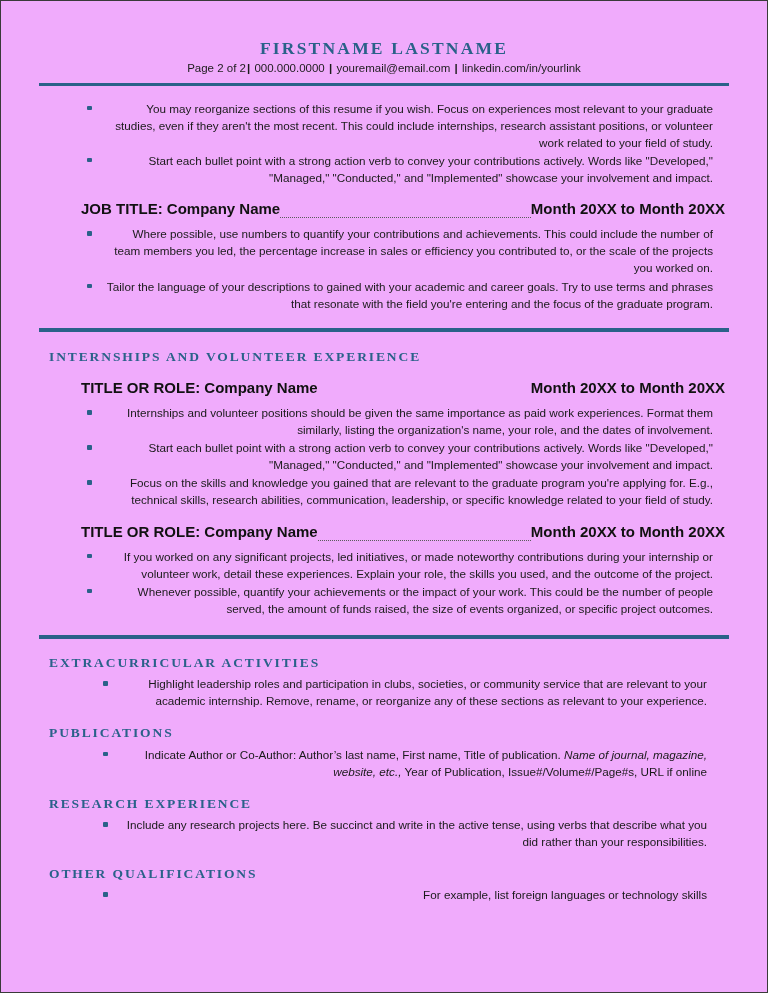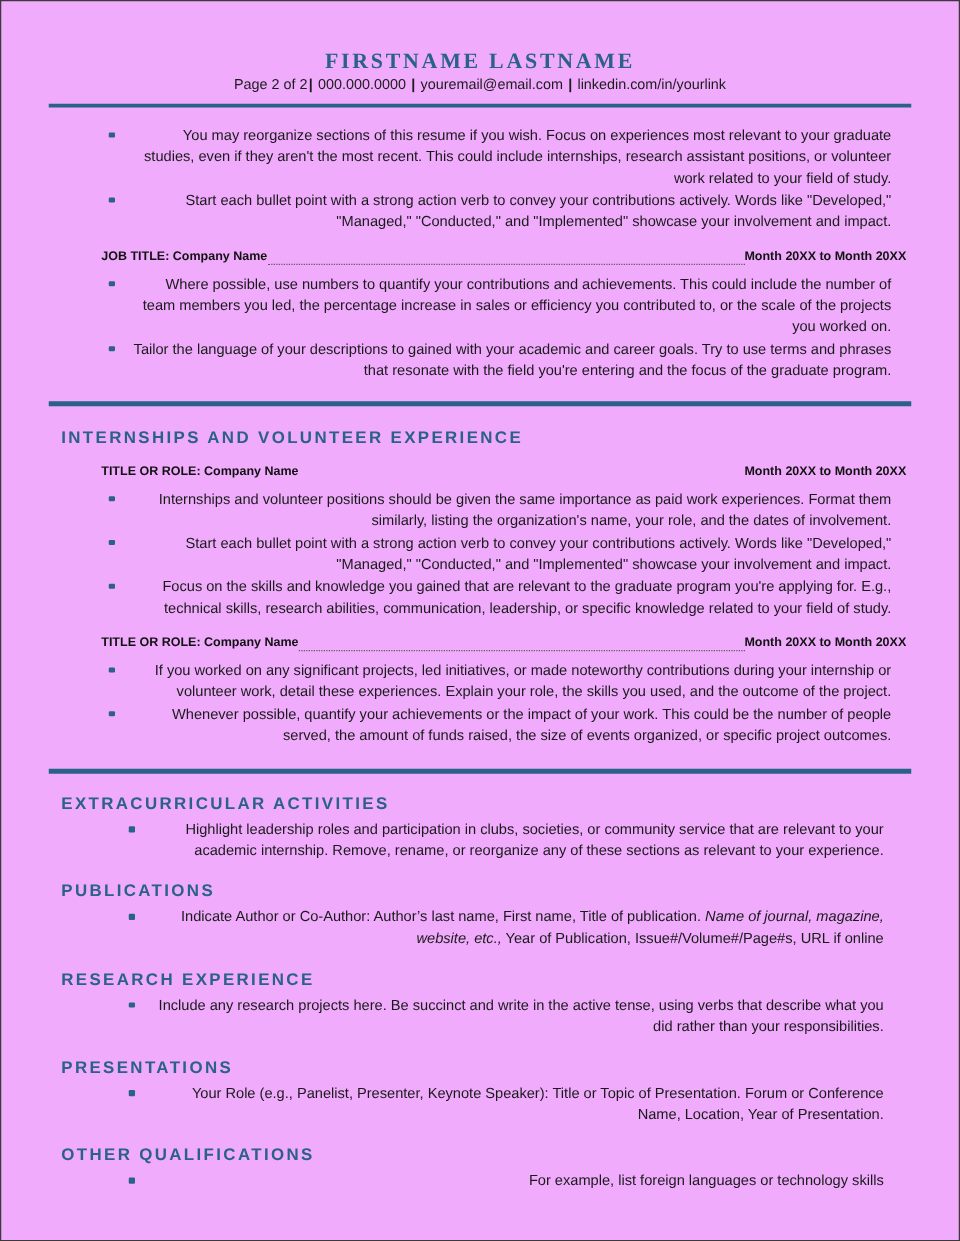--- a/index.html
+++ b/index.html
@@ -56,34 +56,34 @@
     background: #2a6189;
     border: 0;
     margin: 7px 0 0 0;
   }
   .rule.thick {
     height: 4px;
   }
 
   
   .section-heading {
-    font-family: Liberation Sans, sans-serif;
+    font-family: Liberation Serif, serif;
     font-weight: bold;
     font-size: 13.5px;
     letter-spacing: 1.9px;
     color: #2a6189;
     margin: 0;
     line-height: 1.2;
   }
 
   
   .entry-row {
     display: flex;
     align-items: baseline;
-    font-size: 10px;
+    font-size: 15px;
     font-weight: bold;
     color: #111111;
     line-height: 1.35;
     white-space: nowrap;
   }
   .entry-row .entry-title { flex: 0 0 auto; }
   .entry-row .entry-dates { flex: 0 0 auto; }
   .entry-row .leader {
     flex: 1 1 auto;
     min-width: 6px;
@@ -237,26 +237,20 @@
       </ul>
     </div>
 
     <div class="lower-section">
       <div class="section-heading">RESEARCH EXPERIENCE</div>
       <ul class="bullets">
         <li>Include any research projects here. Be succinct and write in the active tense, using verbs that describe what you did rather than your responsibilities.</li>
       </ul>
     </div>
 
-    <div class="lower-section">
-      <div class="section-heading">PRESENTATIONS</div>
-      <ul class="bullets">
-        <li>Your Role (e.g., Panelist, Presenter, Keynote Speaker): Title or Topic of Presentation. Forum or Conference Name, Location, Year of Presentation.</li>
-      </ul>
-    </div>
 
     <div class="lower-section">
       <div class="section-heading">OTHER QUALIFICATIONS</div>
       <ul class="bullets">
         <li>For example, list foreign languages or technology skills</li>
       </ul>
     </div>
 
   </div>
 </div>

